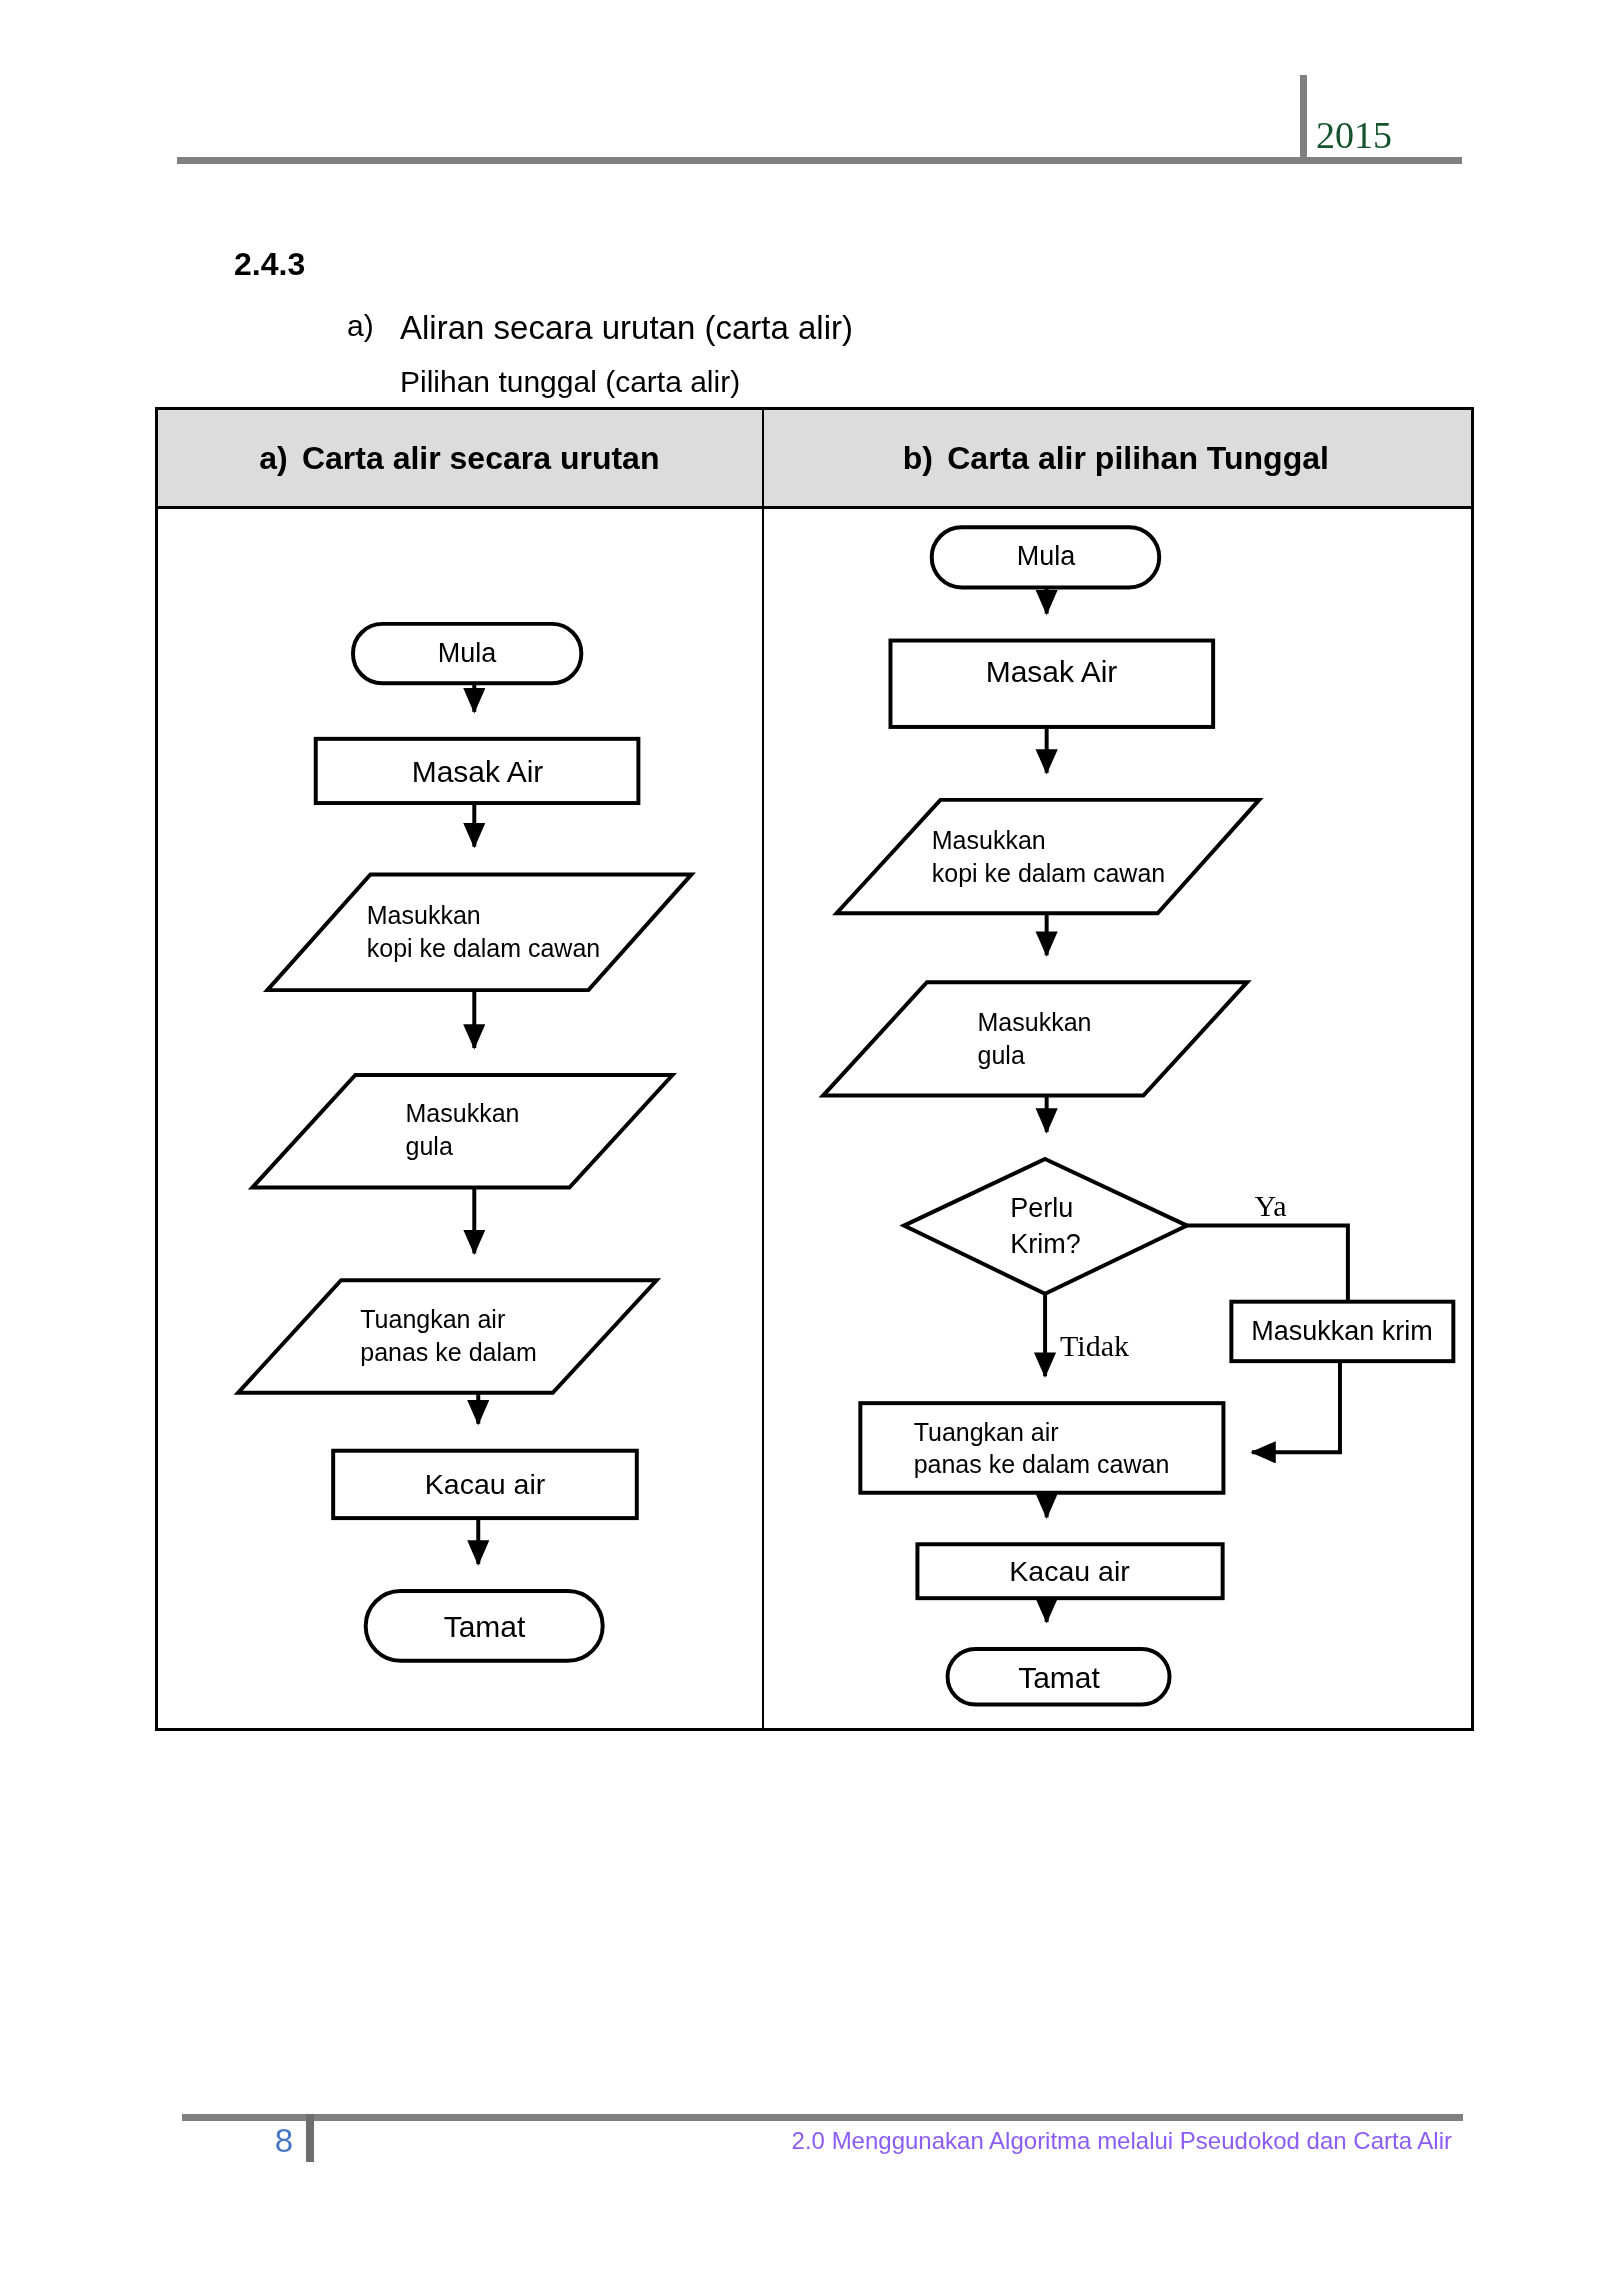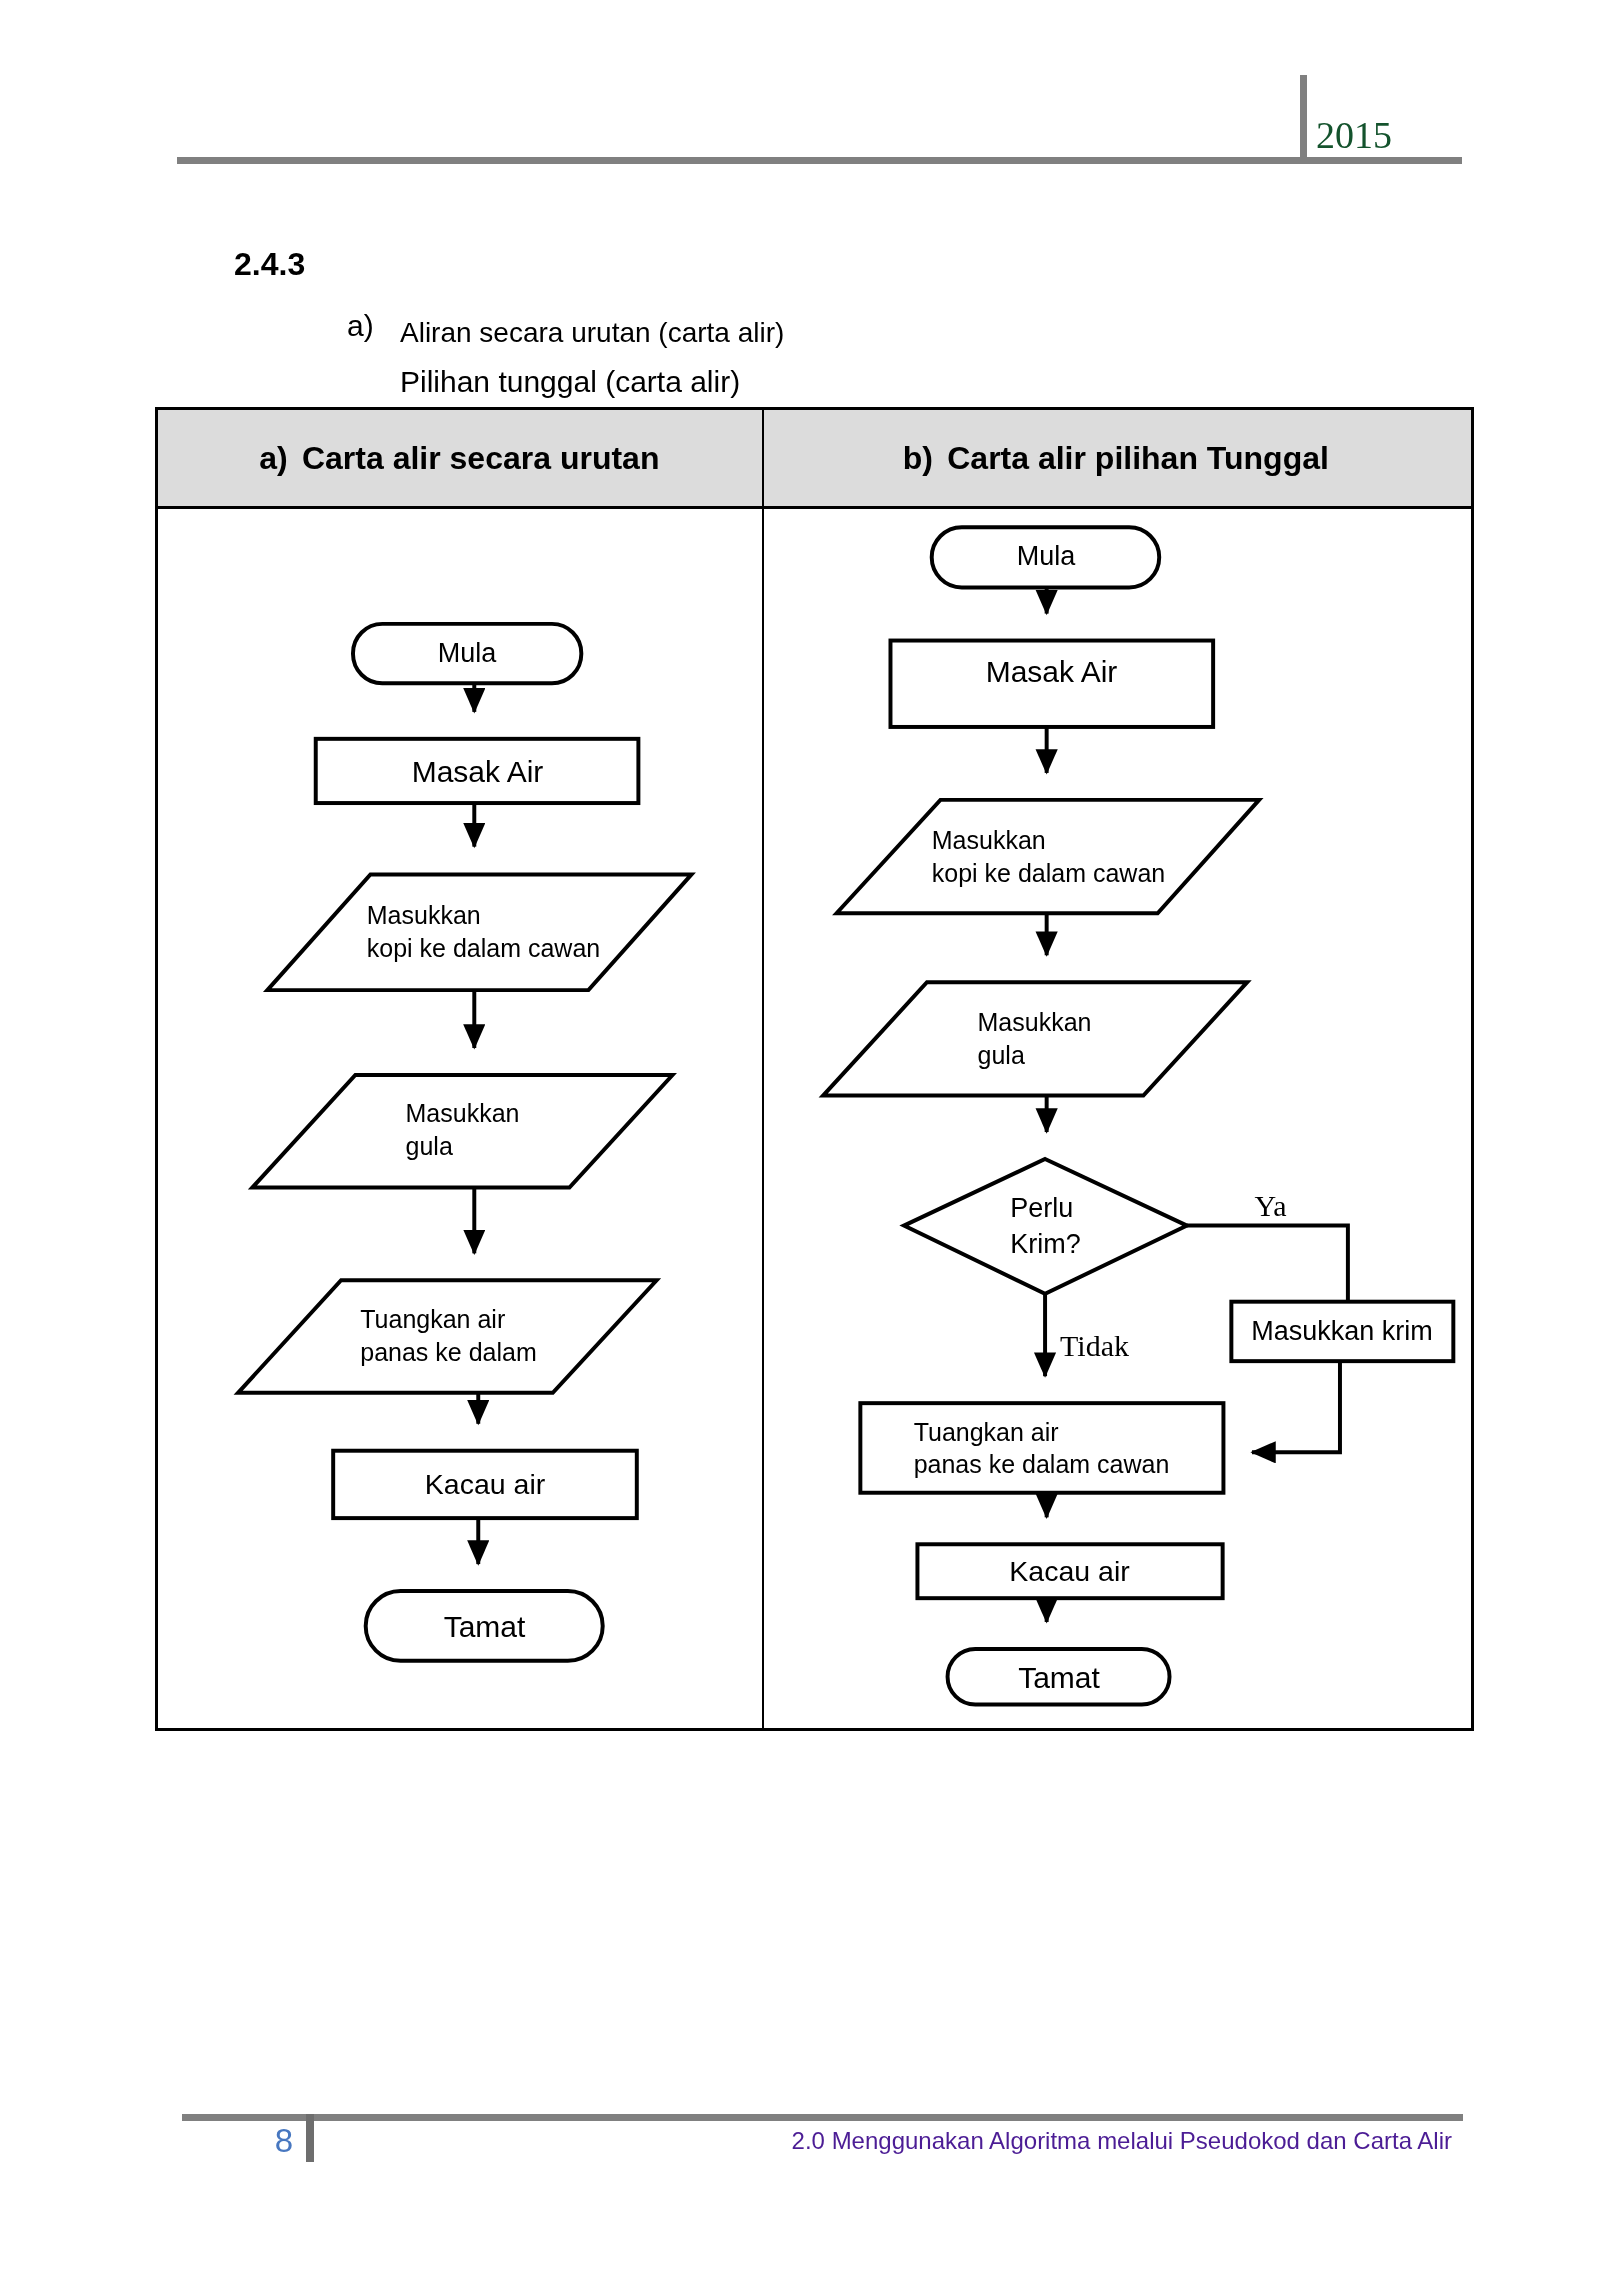--- a/index.html
+++ b/index.html
@@ -9,21 +9,21 @@
   
   .hdr-title{top:116px;left:714px;width:565px;text-align:right;
              font-family:"Liberation Serif",serif;font-size:36px;color:#8c8c8c;}
   .hdr-year{top:113px;left:1316px;font-family:"Liberation Serif",serif;font-size:38px;color:#14532d;}
   .hdr-vbar{left:1300px;top:75px;width:7.1px;height:87px;background:#808080;}
   .hdr-rule{left:177px;top:157px;width:1285px;height:7.1px;background:#808080;}
   
   .sec-num{left:234px;top:246px;font-size:32px;font-weight:bold;}
   .sec-title{left:343px;top:246px;font-size:32px;font-weight:bold;}
   .item-a-marker{left:347px;top:309px;font-size:30px;}
-  .item-a-text{left:400px;top:309px;font-size:28px;margin-top:8px;}
+  .item-a-text{left:400px;top:309px;font-size:33px;}
   .item-b-text{left:400px;top:365px;font-size:30px;}
   
   .tbl{left:155px;top:407px;width:1319px;height:1324px;border:3.2px solid #000;box-sizing:border-box;}
   .tbl-head{position:absolute;left:0;top:0;width:100%;height:99px;background:#dcdcdc;
             border-bottom:3.2px solid #000;box-sizing:border-box;display:flex;}
   .tbl-divider{position:absolute;left:604px;top:0;width:2.4px;height:100%;background:#000;}
   .th{display:flex;align-items:center;justify-content:center;gap:14.3px;
       font-size:32px;font-weight:bold;}
   .th-a{width:604px;}
   .th-b{width:712px;}
@@ -31,21 +31,21 @@
   
   svg.flow{position:absolute;left:0;top:0;}
   .lbl{display:flex;align-items:center;justify-content:center;text-align:left;
        font-size:27px;line-height:1.3;white-space:pre-line;}
   .lbl-serif{font-family:"Liberation Serif",serif;font-size:30px;}
   .lbl-top{align-items:flex-start;padding-top:11px;box-sizing:border-box;}
   
   .ftr-rule{left:182px;top:2114px;width:1281px;height:7.1px;background:#808080;}
   .ftr-vbar{left:306px;top:2114px;width:8px;height:48px;background:#6e6e6e;}
   .ftr-num{left:214px;top:2122px;width:79px;text-align:right;font-size:33px;color:#4777c0;}
-  .ftr-text{left:634px;top:2127px;width:818px;text-align:right;font-size:24px;color:#4c1d95;}
+  .ftr-text{left:634px;top:2127px;width:818px;text-align:right;font-size:24px;color:#8b5cf6;}
 </style>
 </head>
 <body>
 
 <div class="page">
 
   <div class="abs hdr-vbar"></div>
   <div class="abs hdr-year">2015</div>
   <div class="abs hdr-rule"></div>
 

